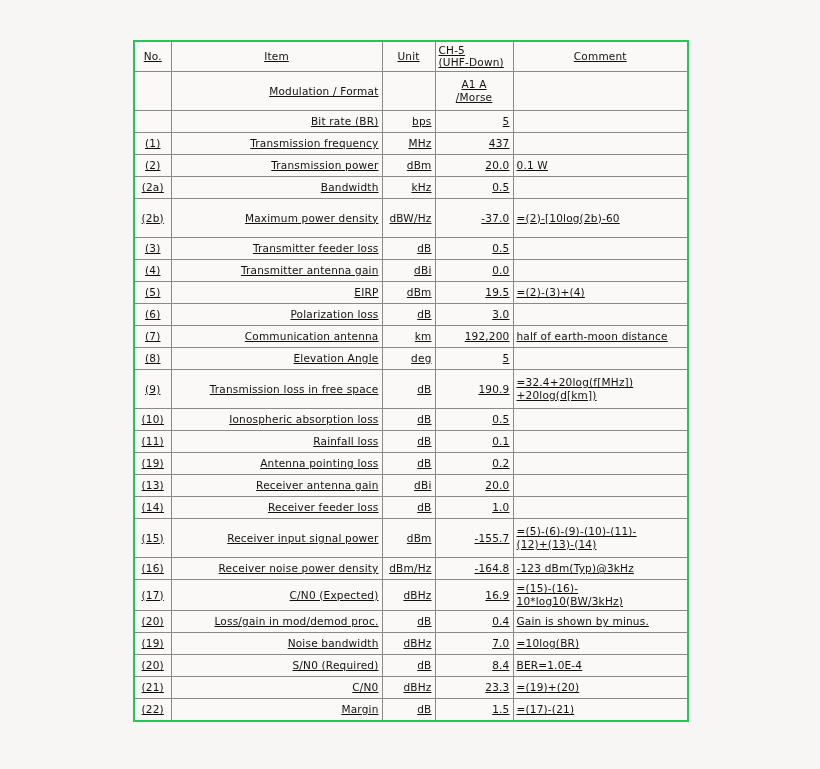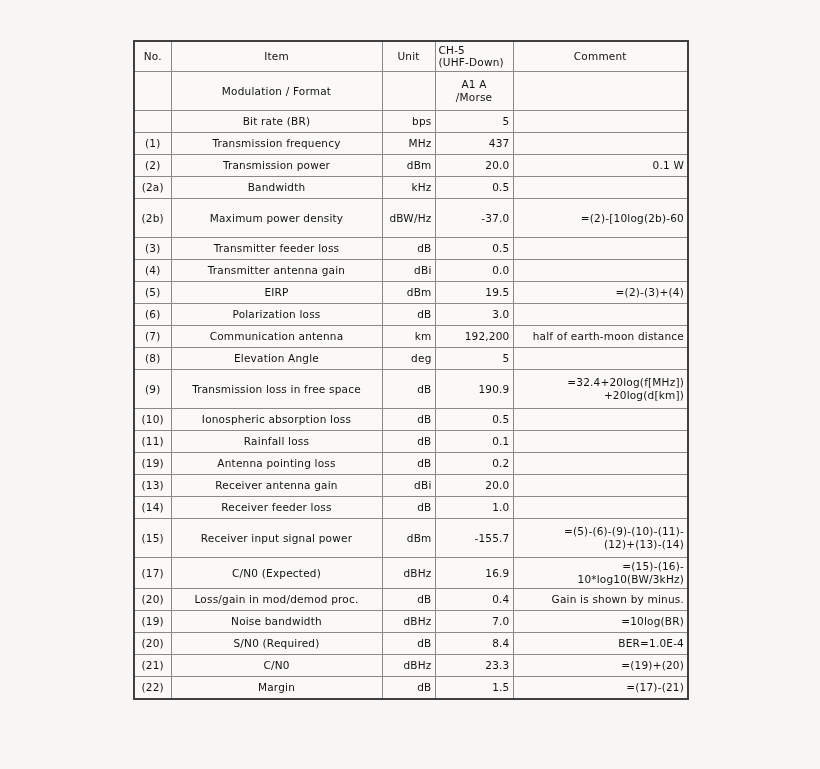--- a/index.html
+++ b/index.html
@@ -21,21 +21,22 @@
     left: 133px;
     top: 40px;
     width: 554px;
   }
 
   table.budget {
     width: 554px;
     border-collapse: collapse;
     table-layout: fixed;
     background: #faf9f7;
-    border: 2px solid #404040;
+    border: 2px solid #22c55e;
+    text-decoration: underline;
   }
 
   table.budget td,
   table.budget th {
     border: 1px solid #8a8a8a;
     font-weight: normal;
     font-size: 10.5px;
     line-height: 1.18;
     padding: 2px 3px;
     vertical-align: middle;
@@ -48,35 +49,35 @@
   col.c-item    { width: 211px; }
   col.c-unit    { width: 53px; }
   col.c-value   { width: 78px; }
   col.c-comment { width: 175px; }
 
   .cell-no {
     text-align: center;
     white-space: nowrap;
   }
   .cell-item {
-    text-align: center;
+    text-align: right;
     padding-left: 4px;
     margin-left: 16px;
   }
   .cell-unit {
     text-align: right;
     word-break: break-all;
   }
   .cell-value {
     text-align: right;
     padding-right: 3px;
     white-space: nowrap;
   }
   .cell-comment {
-    text-align: right;
+    text-align: left;
     padding-left: 1px;
     white-space: pre-line;
   }
 
   thead td {
     text-align: left;
     vertical-align: middle;
     border-bottom: 2px solid #2a2a2a;
     padding-top: 5px;
     padding-bottom: 5px;
@@ -254,20 +255,27 @@
           <td class="cell-comment"></td>
         </tr>
         <tr class="row-tall">
           <td class="cell-no">(15)</td>
           <td class="cell-item">Receiver input signal power</td>
           <td class="cell-unit">dBm</td>
           <td class="cell-value">-155.7</td>
           <td class="cell-comment">=(5)-(6)-(9)-(10)-(11)-
 (12)+(13)-(14)</td>
         </tr>
+        <tr class="row-std">
+          <td class="cell-no">(16)</td>
+          <td class="cell-item">Receiver noise power density</td>
+          <td class="cell-unit">dBm/Hz</td>
+          <td class="cell-value">-164.8</td>
+          <td class="cell-comment">-123 dBm(Typ)@3kHz</td>
+        </tr>
         <tr class="row-mid">
           <td class="cell-no">(17)</td>
           <td class="cell-item">C/N0 (Expected)</td>
           <td class="cell-unit">dBHz</td>
           <td class="cell-value">16.9</td>
           <td class="cell-comment">=(15)-(16)-
 10*log10(BW/3kHz)</td>
         </tr>
         <tr class="row-std">
           <td class="cell-no">(20)</td>

